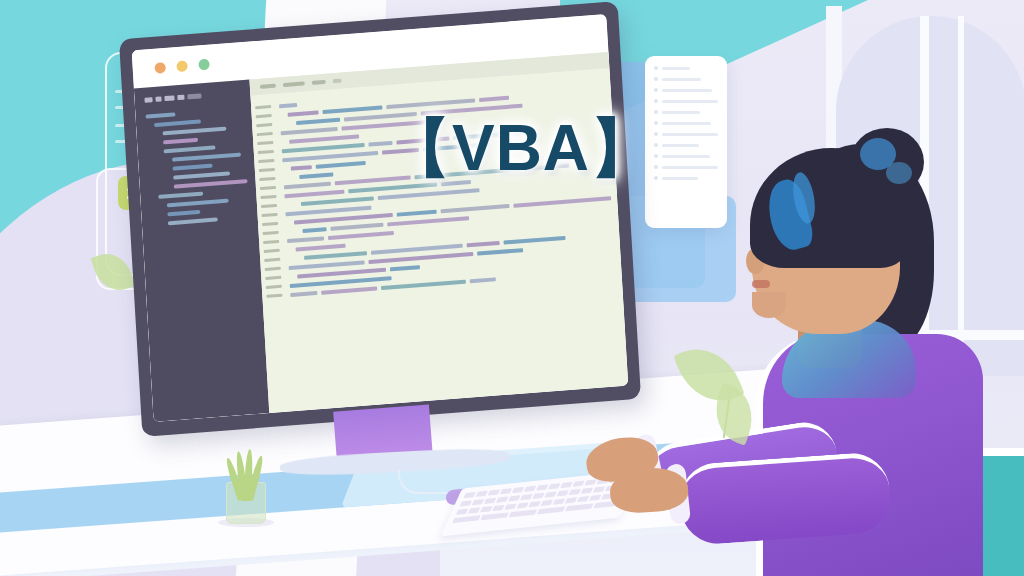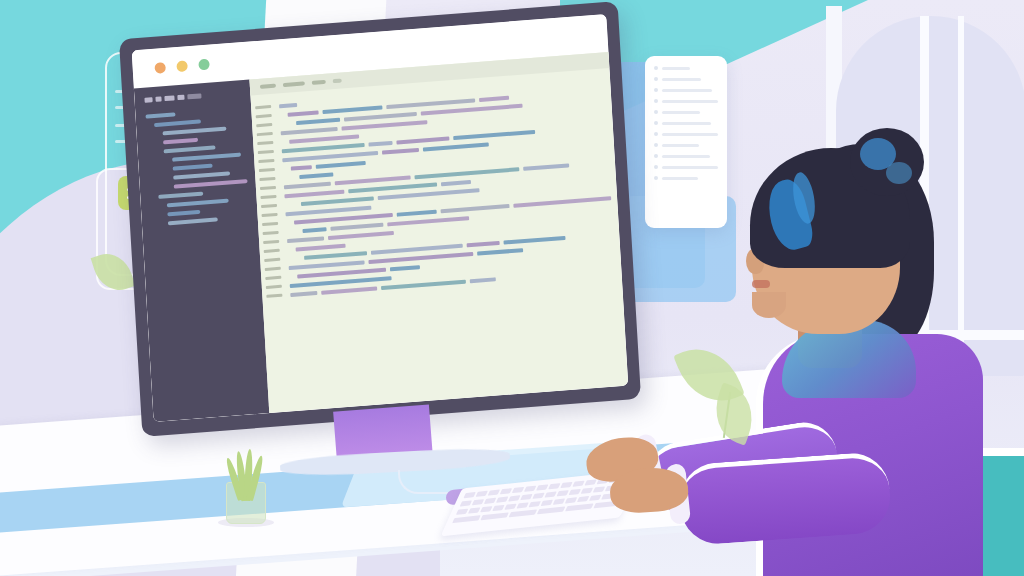--- a/index.html
+++ b/index.html
@@ -710,15 +710,16 @@
     <div class="arm-near"></div>
     <div class="cuff cuff2"></div>
     <div class="hand hand2"></div>
   </div>
 
   <div class="leaf-stem"></div>
   <div class="leaf leaf2"></div>
   <div class="leaf leaf3"></div>
 
   <div class="title-block">
+    <div class="t-glow t-vba">【VBA】</div>
   </div>
 
 </div>
 
 </body></html>

